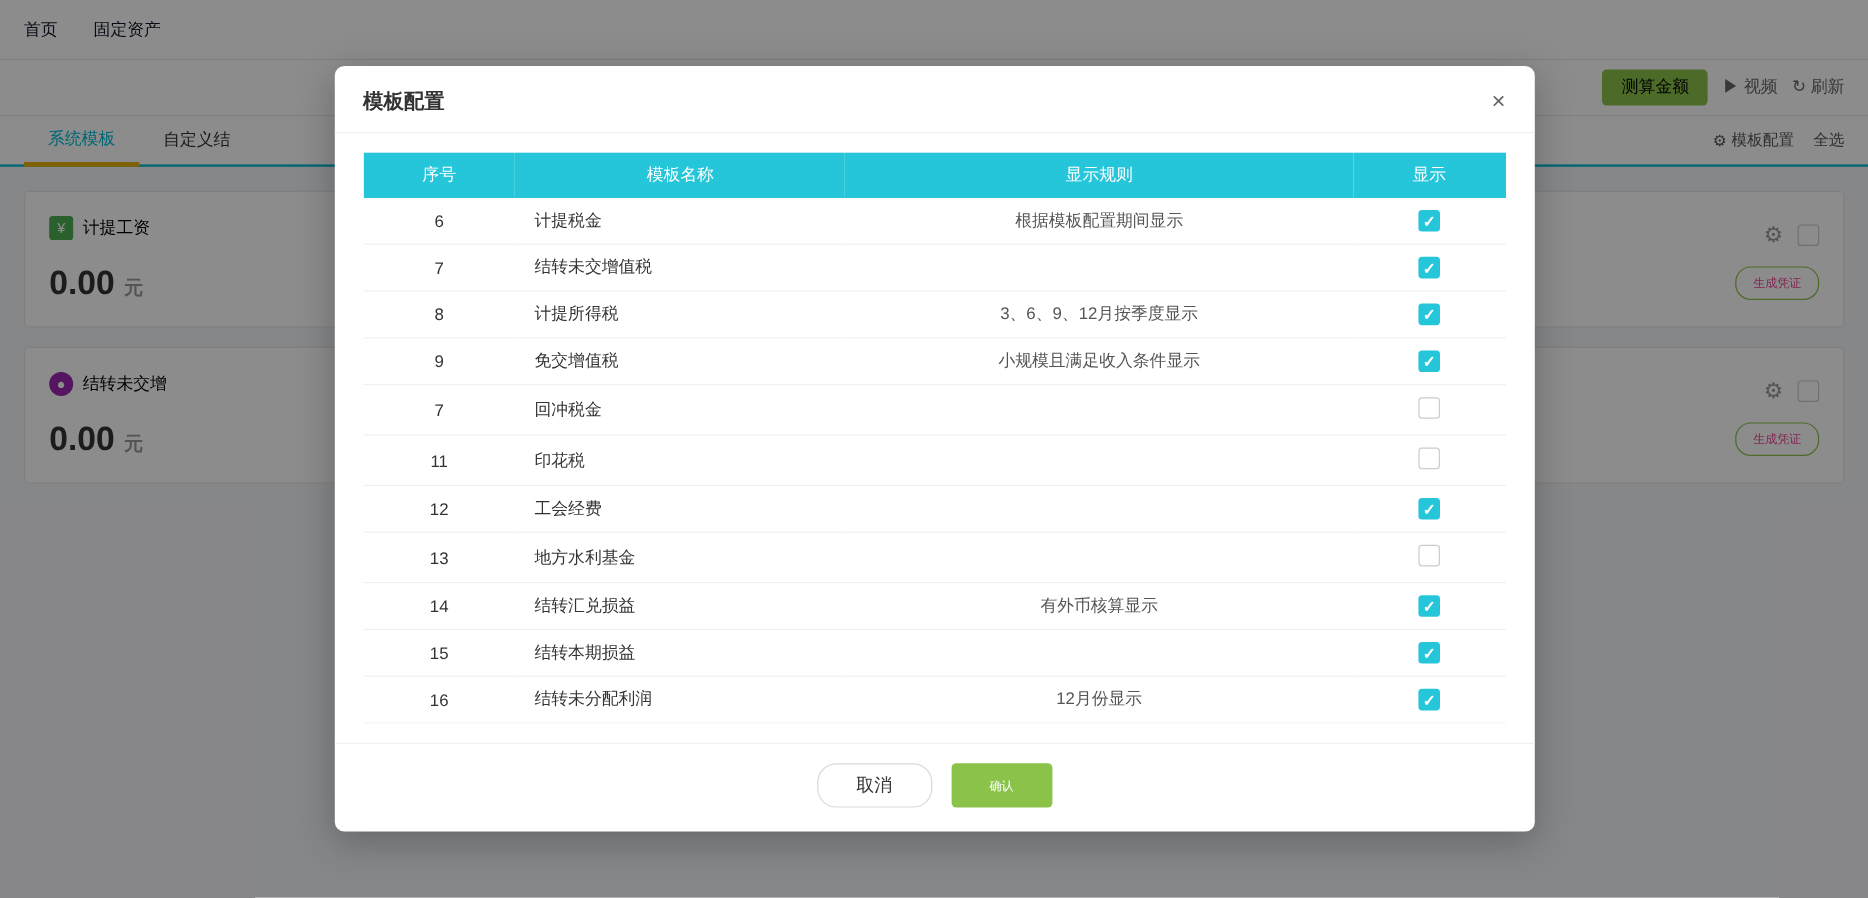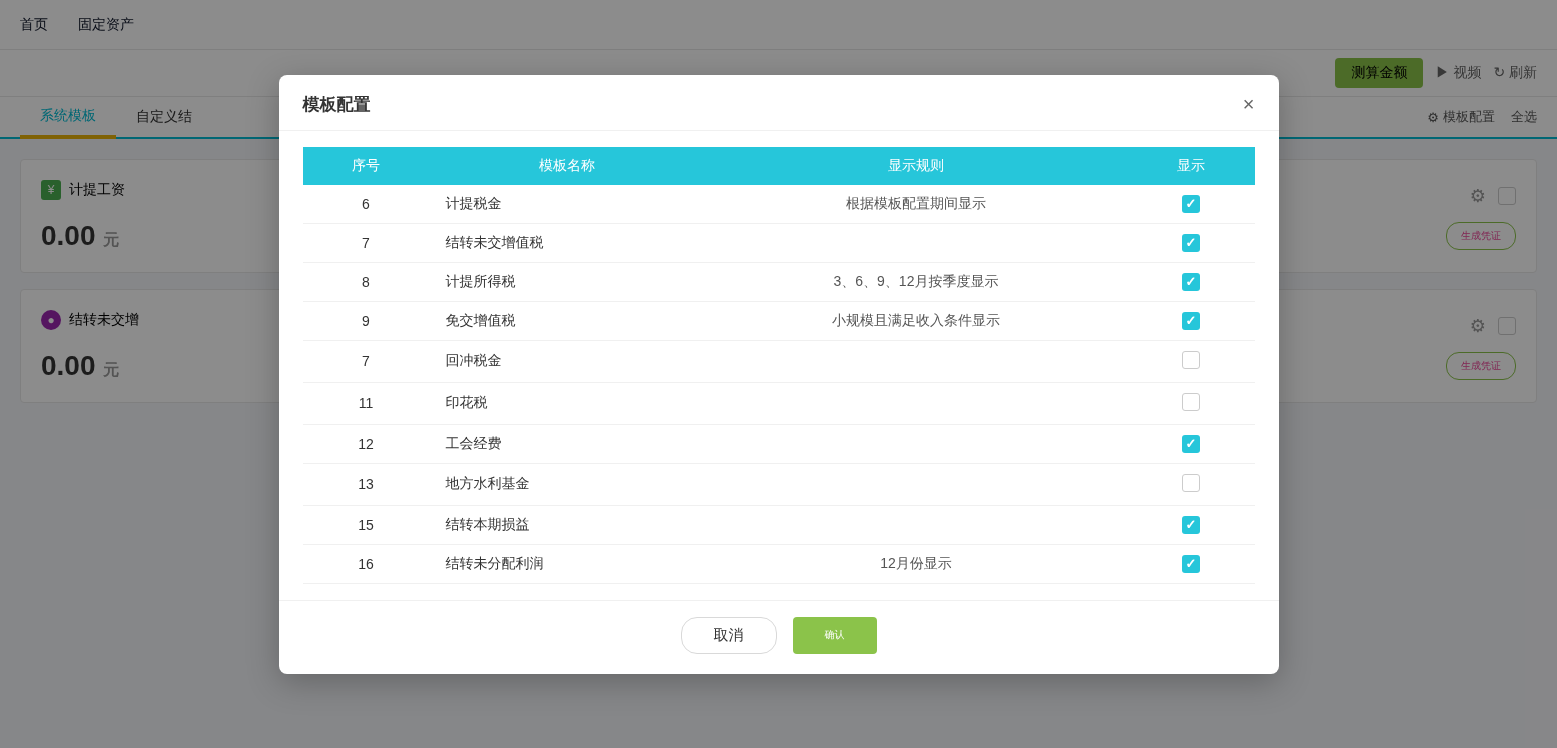--- a/index.html
+++ b/index.html
@@ -479,20 +479,26 @@
                 <td class="rule-col"></td>
                 <td><span class="cb-checked"></span></td>
               </tr>
               <tr>
                 <td>13</td>
                 <td class="name-col">地方水利基金</td>
                 <td class="rule-col"></td>
                 <td><span class="cb-unchecked"></span></td>
               </tr>
               <tr>
+                <td>14</td>
+                <td class="name-col">结转汇兑损益</td>
+                <td class="rule-col">有外币核算显示</td>
+                <td><span class="cb-checked"></span></td>
+              </tr>
+              <tr>
                 <td>15</td>
                 <td class="name-col">结转本期损益</td>
                 <td class="rule-col"></td>
                 <td><span class="cb-checked"></span></td>
               </tr>
               <tr>
                 <td>16</td>
                 <td class="name-col">结转未分配利润</td>
                 <td class="rule-col">12月份显示</td>
                 <td><span class="cb-checked"></span></td>

